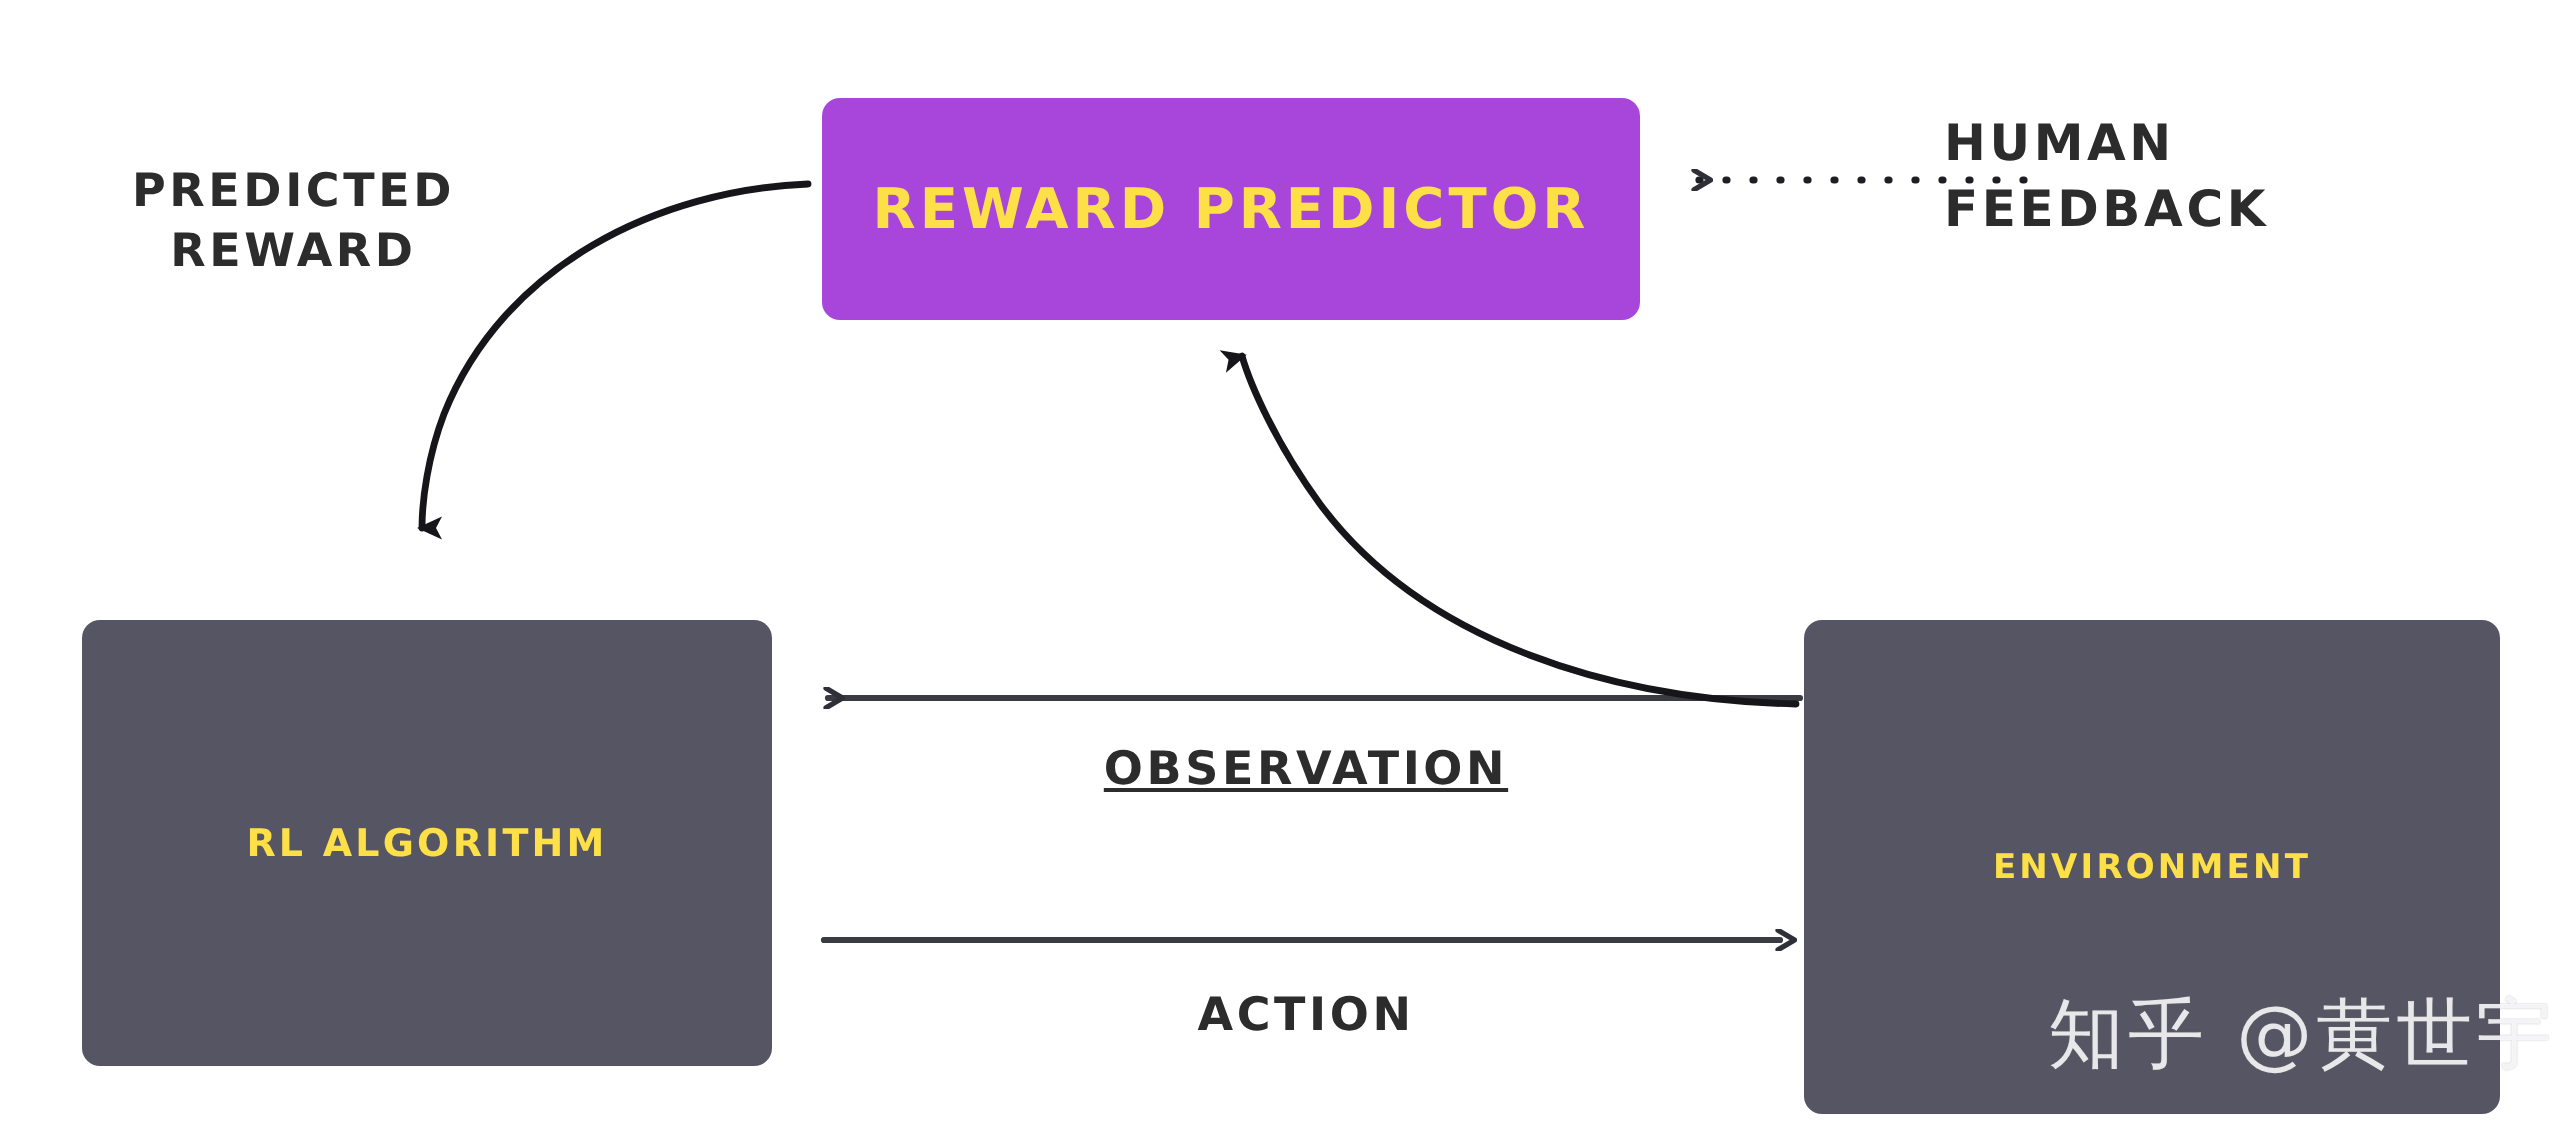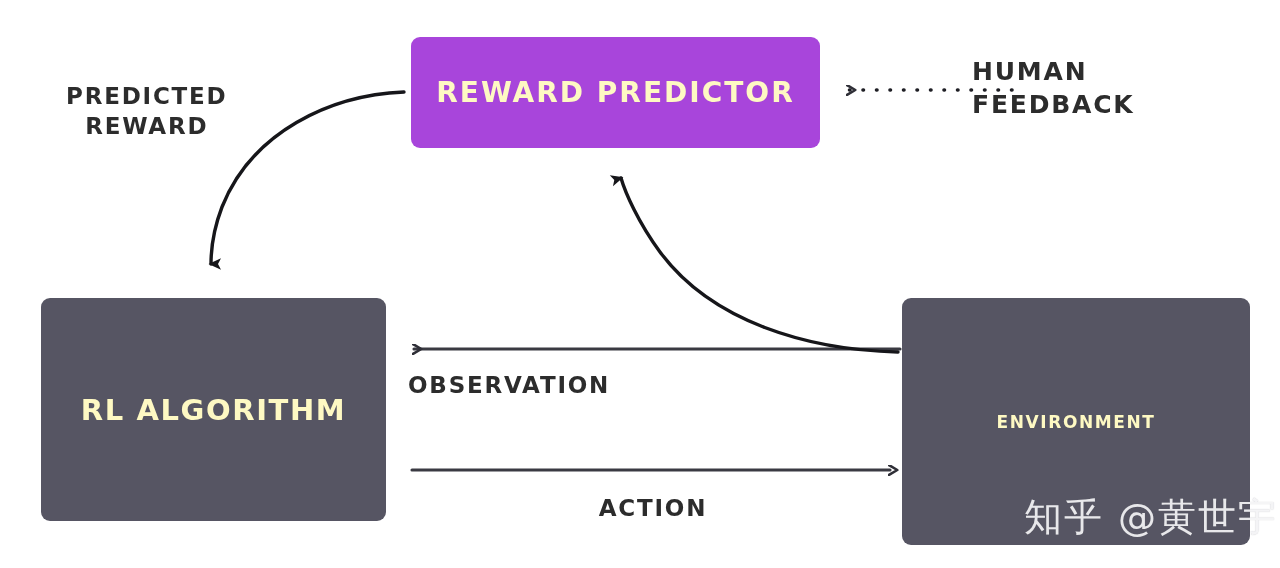--- a/index.html
+++ b/index.html
@@ -20,40 +20,41 @@
   .node {
     position: absolute;
     display: flex;
     align-items: center;
     justify-content: center;
     border-radius: 9px;
     box-sizing: border-box;
     text-align: center;
     letter-spacing: 1.6px;
     font-weight: 700;
-    color: #fef9c3;
+    color: #fde047;
+    margin-top: 12px;
   }
 
   #node-reward-predictor {
     left: 411px;
     top: 37px;
     width: 409px;
     height: 111px;
     background: #a845db;
     font-size: 28px;
     letter-spacing: 2.0px;
   }
 
   #node-rl-algorithm {
     left: 41px;
     top: 298px;
     width: 345px;
     height: 223px;
     background: #565563;
-    font-size: 29px;
+    font-size: 19px;
     letter-spacing: 1.6px;
   }
 
   #node-environment {
     left: 902px;
     top: 298px;
     width: 348px;
     height: 247px;
     background: #565563;
     font-size: 17px;
@@ -82,20 +83,22 @@
     top: 56px;
     width: 222px;
     font-size: 25px;
   }
 
   #label-observation {
     left: 408px;
     top: 371px;
     width: 490px;
     font-size: 23px;
+    text-align: center;
+    text-decoration: underline;
   }
 
   #label-action {
     left: 410px;
     top: 494px;
     width: 486px;
     font-size: 23px;
     text-align: center;
   }
 

